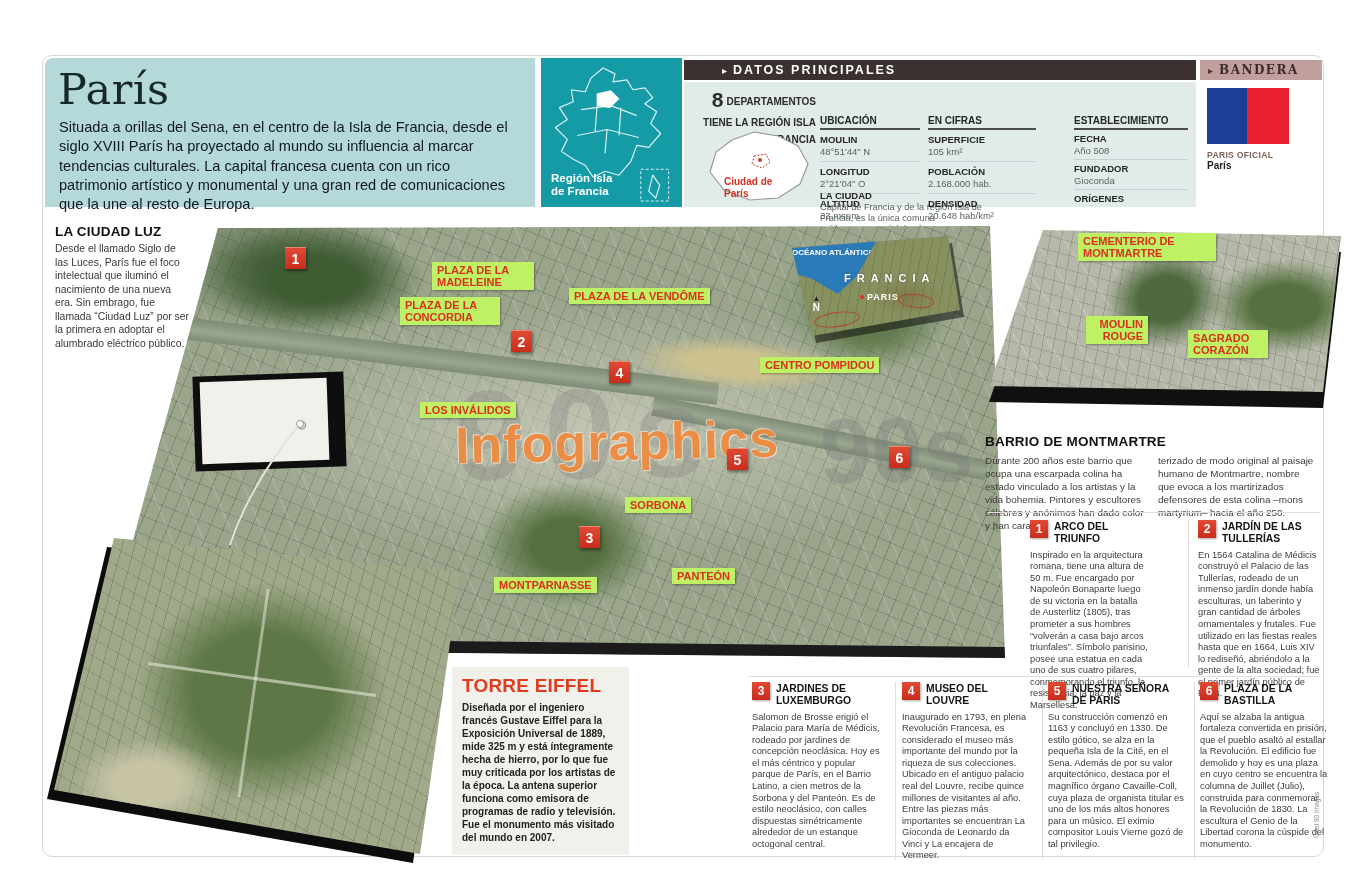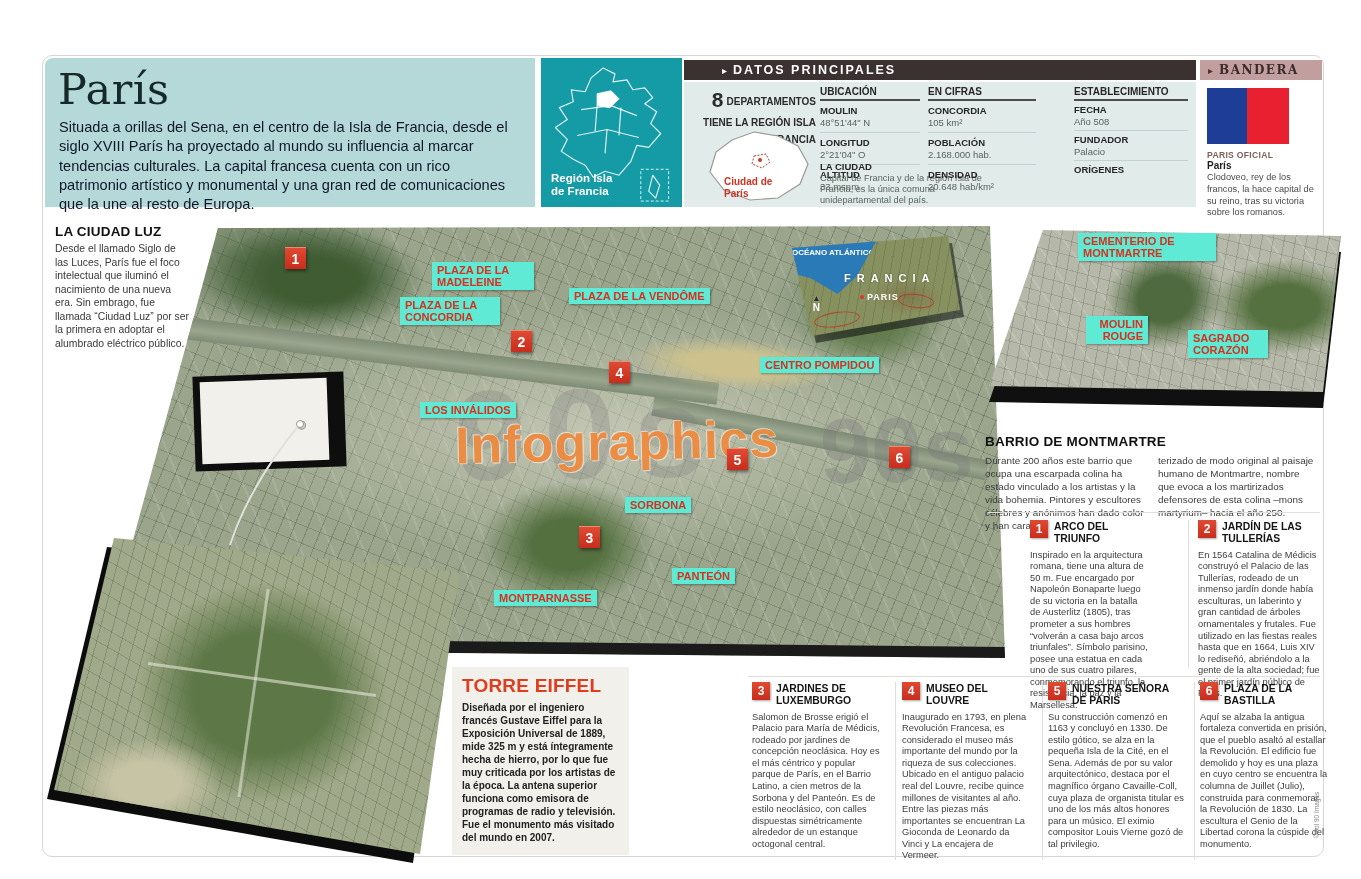--- a/index.html
+++ b/index.html
@@ -26,21 +26,21 @@
   .datos-bar .bar-arrow{color:#fff;}
   .datos-body{position:absolute;left:0;top:24px;width:512px;height:125px;background:#e0ebea;}
   .dep{left:10px;top:6px;width:122px;text-align:right;color:#2b2b2b;line-height:1.12;}
   .dep .num{font-size:21px;font-weight:bold;vertical-align:-2px;margin-right:3px;}
   .dep .dep-t{font-size:10px;font-weight:bold;}
   .dcol-h{font-size:10px;font-weight:bold;color:#262626;border-bottom:2px solid #4c4c4c;padding-bottom:2px;}
   .fld{padding:4px 0 4px 0;border-bottom:1px solid #c0d2d1;}
   .fld.last{border-bottom:none;}
   .fl{font-size:9.5px;font-weight:bold;color:#262626;}
   .fv{font-size:9.5px;color:#59645f;margin-top:1px;}
-  .dcol{position:absolute;}
+  .dcol{position:absolute;margin-top:29px;}
   .mini-text{font-size:9.2px;line-height:1.22;color:#59645f;margin-top:1px;}
   .ciudad-lbl{left:40px;top:94px;width:60px;color:#cf3322;font-weight:bold;font-size:10px;line-height:1.15;}
 
   .bandera-panel{left:1200px;top:58px;width:122px;height:149px;background:#fff;}
   .bandera-bar{background:#c19f9f;}
   .bandera-bar .bar-text{color:#3c2a28;font-family:"DejaVu Serif","Liberation Serif",serif;font-weight:bold;font-size:12px;letter-spacing:1.5px;}
   .bandera-bar .bar-arrow{color:#50302c;margin-left:8px;}
   .flag{left:7px;top:30px;width:82px;height:56px;display:flex;}
   .flag .blue{width:40px;background:#1e3d96;}
   .flag .red{width:42px;background:#e8202f;}
@@ -95,21 +95,21 @@
   .fr-ocean{position:absolute;left:4px;top:6px;width:96px;height:56px;background:#2b7ab8;clip-path:polygon(0 0,100% 0,78% 68%,58% 100%,30% 72%,0 58%);}
   .fr-ocean-lbl{position:absolute;left:10px;top:10px;color:#fff;font-weight:bold;font-size:8px;line-height:1.2;}
   .fr-country{position:absolute;left:66px;top:40px;color:#fff;font-size:11px;letter-spacing:6px;font-weight:bold;text-shadow:0 0 2px rgba(0,0,0,.4);}
   .fr-city{position:absolute;left:82px;top:60px;color:#fff;font-size:9px;font-weight:bold;letter-spacing:1px;}
   .fr-city::before{content:"";display:inline-block;width:4px;height:4px;border-radius:50%;background:#e23325;margin-right:3px;vertical-align:1px;}
   .fr-compass{position:absolute;left:34px;top:62px;color:#fff;font-size:10px;font-weight:bold;text-align:center;line-height:1;}
   .fr-compass .tri{font-size:9px;display:block;color:#2d2d2d;text-shadow:0 0 1px #fff;}
   .fr-red-zone{position:absolute;border:1px solid rgba(190,45,30,.75);border-radius:50%;}
 
   
-  .map-label{position:absolute;background:#5eead4;color:#d8311f;font-weight:bold;font-size:11px;line-height:1.1;padding:2px 5px 2px 5px;box-shadow:1px 1px 2px rgba(0,0,0,.35);}
+  .map-label{position:absolute;background:#bef264;color:#d8311f;font-weight:bold;font-size:11px;line-height:1.1;padding:2px 5px 2px 5px;box-shadow:1px 1px 2px rgba(0,0,0,.35);}
   .nowrap{white-space:nowrap;margin-left:28px;}
   .marker{position:absolute;width:21px;height:21px;background:linear-gradient(#e04a33,#c92c1c);color:#fff;font-weight:bold;font-size:14px;display:flex;align-items:center;justify-content:center;box-shadow:1px 2px 3px rgba(0,0,0,.45);border-top:1px solid #f08a73;}
 
   
   .tb-title{font-size:13.5px;font-weight:bold;color:#111;letter-spacing:.2px;}
   .tb-text{font-size:10.4px;line-height:1.3;color:#383838;margin-top:3px;}
   .ciudad-luz{left:55px;top:224px;width:136px;}
   .barrio{left:985px;top:434px;width:335px;}
   .barrio-col{position:absolute;top:20px;width:160px;font-size:9.9px;line-height:1.32;color:#3c3c3c;}
 
@@ -196,62 +196,61 @@
       </div>
 
       <div class="dcol" style="left:136px;top:79px;width:182px">
         <div class="fl">LA CIUDAD</div>
         <div class="mini-text">Capital de Francia y de la región Isla de Francia, es la única comuna unidepartamental del país.</div>
       </div>
 
       <div class="dcol" style="left:244px;top:4px;width:108px">
         <div class="dcol-h">EN CIFRAS</div>
         <div class="fld">
-          <div class="fl">CONCORDIA</div>
+          <div class="fl">SUPERFICIE</div>
           <div class="fv">105 km²</div>
         </div>
         <div class="fld">
           <div class="fl">POBLACIÓN</div>
           <div class="fv">2.168.000 hab.</div>
         </div>
         <div class="fld last">
           <div class="fl">DENSIDAD</div>
           <div class="fv">20.648 hab/km²</div>
         </div>
       </div>
 
       <div class="dcol" style="left:390px;top:4px;width:114px">
         <div class="dcol-h">ESTABLECIMIENTO</div>
         <div class="fld" style="padding:3px 0">
           <div class="fl">FECHA</div>
           <div class="fv">Año 508</div>
         </div>
         <div class="fld" style="padding:3px 0">
           <div class="fl">FUNDADOR</div>
-          <div class="fv">Palacio</div>
+          <div class="fv">Gioconda</div>
         </div>
         <div style="padding-top:3px">
           <div class="fl">ORÍGENES</div>
         </div>
       </div>
     </div>
   </div>
 
   <div class="abs bandera-panel">
     <div class="panel-bar bandera-bar">
       <span class="bar-arrow">▸</span>
       <span class="bar-text">BANDERA</span>
     </div>
     <div class="abs flag">
       <div class="blue"></div>
       <div class="red"></div>
     </div>
     <div class="abs nombre-lbl">PARIS OFICIAL</div>
     <div class="abs nombre-val">París</div>
-    <div class="abs bandera-text">Clodoveo, rey de los francos, la hace capital de su reino, tras su victoria sobre los romanos.</div>
   </div>
 
   <div class="abs main-map aerial">
     <div class="blob" style="left:110px;top:5px;width:220px;height:110px;background:radial-gradient(ellipse closest-side,#3f5c33 40%,rgba(63,92,51,0) 100%);"></div>
     <div class="seine" style="left:55px;top:128px;width:570px;height:22px;transform:rotate(7deg);"></div>
     <div class="seine" style="left:555px;top:208px;width:340px;height:20px;transform:rotate(11deg);"></div>
     <div class="blob" style="left:535px;top:118px;width:210px;height:52px;background:radial-gradient(ellipse closest-side,#cdc28e 45%,rgba(205,194,142,0) 100%);transform:rotate(4deg);"></div>
     <div class="blob" style="left:385px;top:262px;width:175px;height:125px;background:radial-gradient(ellipse closest-side,#54703f 40%,rgba(84,112,63,0) 100%);"></div>
     <div class="blob" style="left:700px;top:60px;width:150px;height:90px;background:radial-gradient(ellipse closest-side,rgba(90,117,68,.8) 35%,rgba(90,117,68,0) 100%);"></div>
     <div class="map-edge-b"></div>
@@ -302,21 +301,21 @@
     <div class="tb-text">Desde el llamado Siglo de las Luces, París fue el foco intelectual que iluminó el nacimiento de una nueva era. Sin embrago, fue llamada “Ciudad Luz” por ser la primera en adoptar el alumbrado eléctrico público.</div>
   </div>
 
   <div class="map-label" style="left:432px;top:262px;width:92px;">PLAZA DE LA MADELEINE</div>
   <div class="map-label" style="left:400px;top:297px;width:90px;">PLAZA DE LA CONCORDIA</div>
   <div class="map-label nowrap" style="left:541px;top:288px;">PLAZA DE LA VENDÔME</div>
   <div class="map-label nowrap" style="left:732px;top:357px;">CENTRO POMPIDOU</div>
   <div class="map-label nowrap" style="left:392px;top:402px;">LOS INVÁLIDOS</div>
   <div class="map-label nowrap" style="left:597px;top:497px;">SORBONA</div>
   <div class="map-label nowrap" style="left:644px;top:568px;">PANTEÓN</div>
-  <div class="map-label nowrap" style="left:466px;top:590px;">MONTPARNASSE</div>
+  <div class="map-label nowrap" style="left:466px;top:577px;">MONTPARNASSE</div>
   <div class="map-label" style="left:1078px;top:233px;width:128px;">CEMENTERIO DE MONTMARTRE</div>
   <div class="map-label" style="left:1086px;top:316px;width:52px;text-align:right;">MOULIN ROUGE</div>
   <div class="map-label" style="left:1188px;top:330px;width:70px;">SAGRADO CORAZÓN</div>
 
   <div class="marker" style="left:285px;top:247px;">1</div>
   <div class="marker" style="left:511px;top:330px;">2</div>
   <div class="marker" style="left:609px;top:361px;">4</div>
   <div class="marker" style="left:579px;top:526px;">3</div>
   <div class="marker" style="left:727px;top:448px;">5</div>
   <div class="marker" style="left:889px;top:446px;">6</div>

